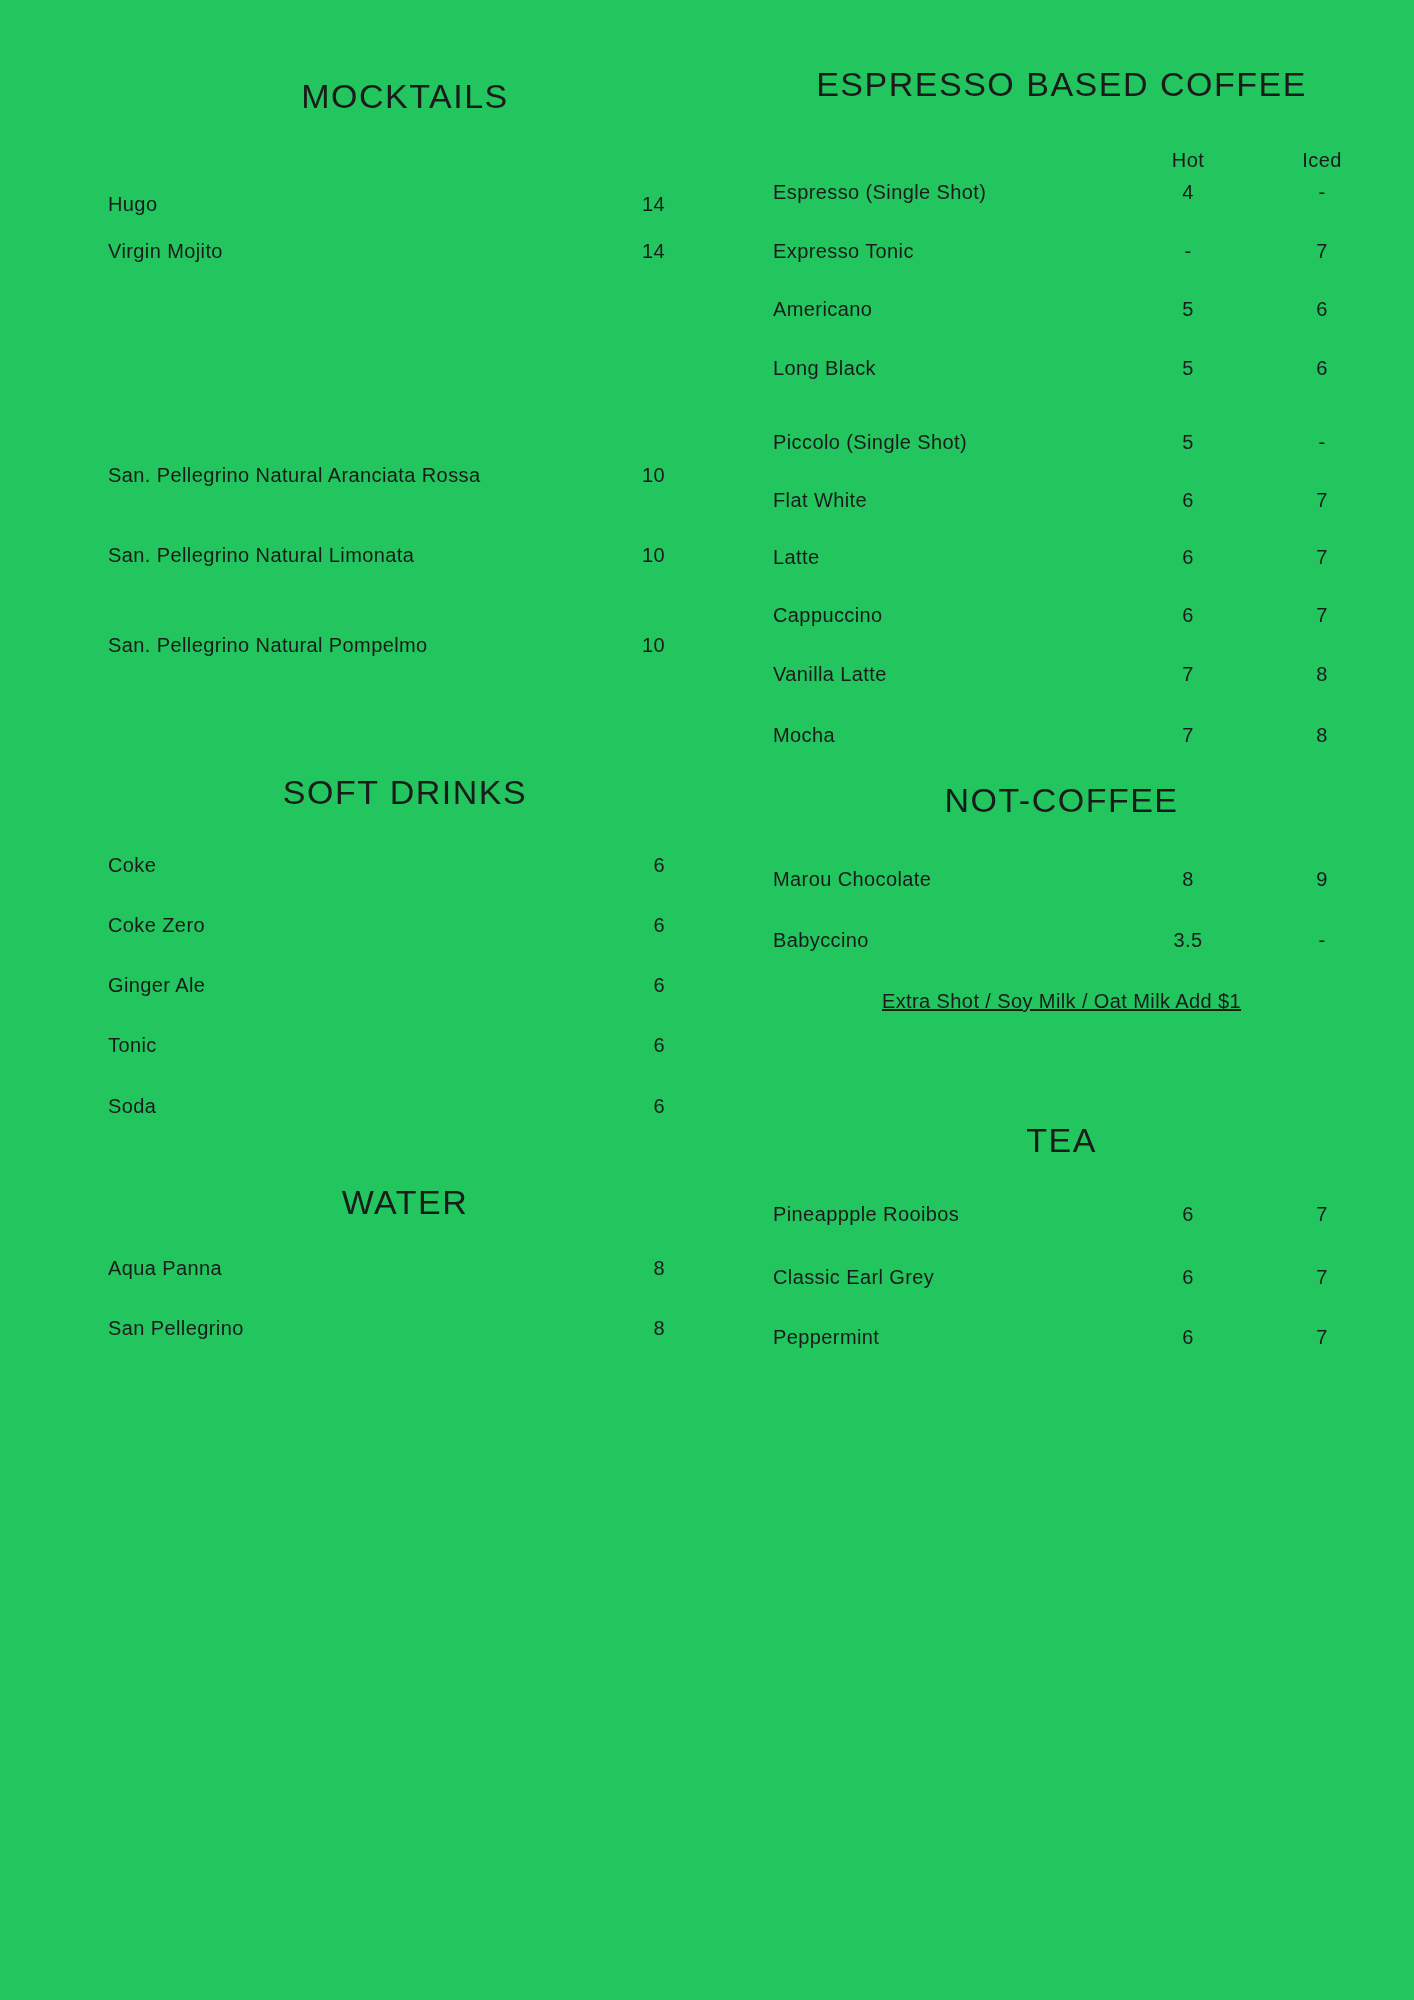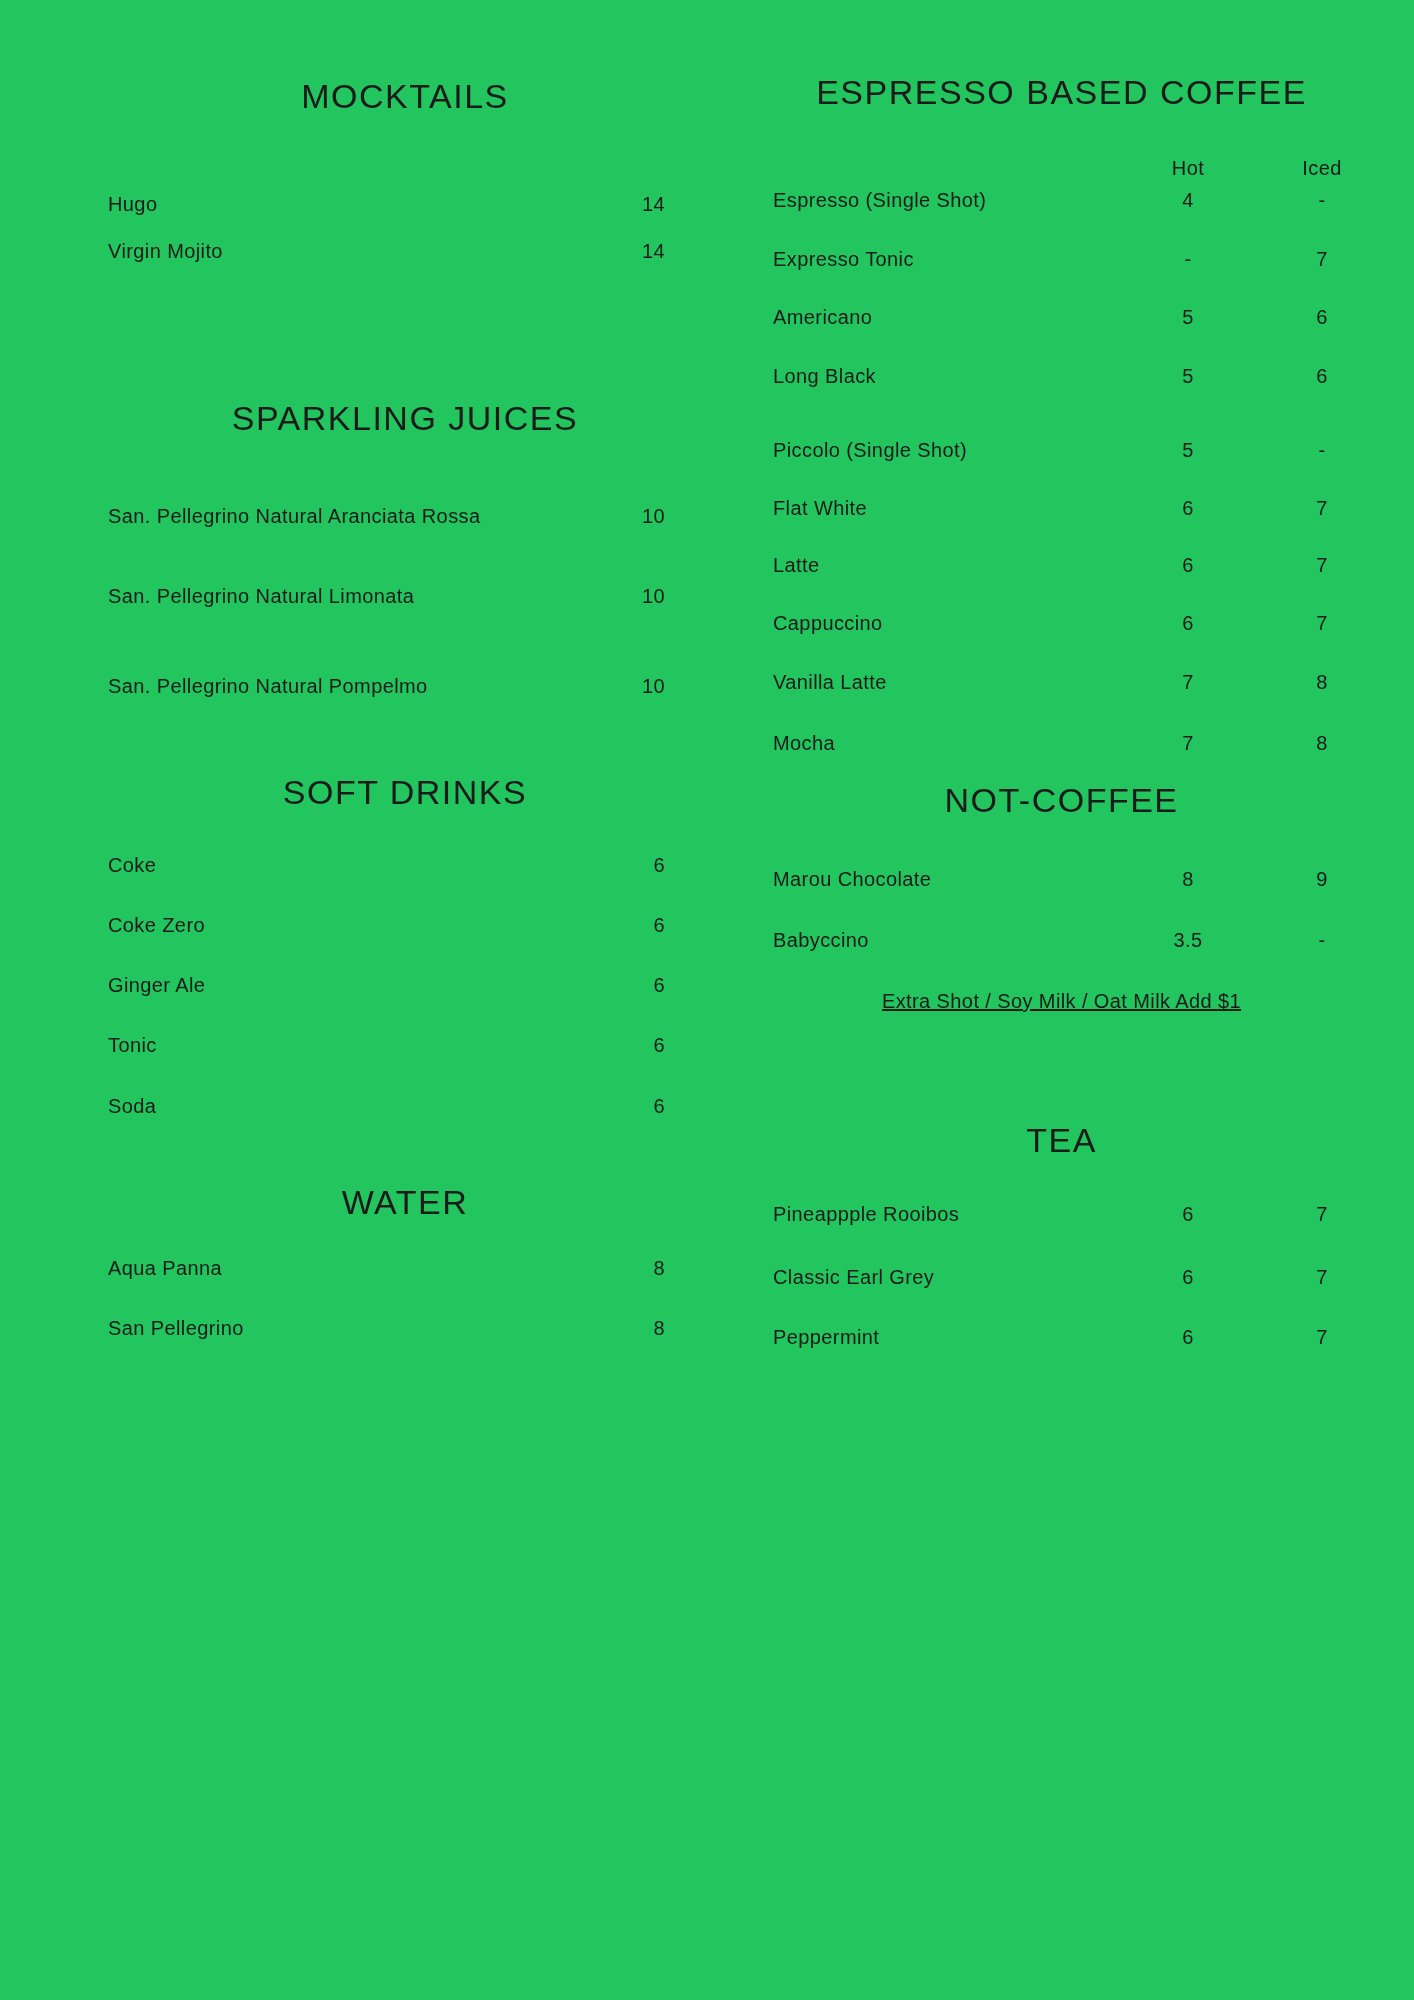--- a/index.html
+++ b/index.html
@@ -44,21 +44,21 @@
     letter-spacing: 0.4px;
     line-height: 26px;
     text-align: center;
     text-decoration: underline;
   }
   
   #sec-mocktails { top: 76px;   left: 85px;  width: 580px; }
   #sec-sparkling { top: 398px;  left: 85px;  width: 580px; }
   #sec-soft      { top: 772px;  left: 85px;  width: 580px; }
   #sec-water     { top: 1182px; left: 85px;  width: 580px; }
-  #sec-espresso  { top: 72px;   left: 773px; width: 577px; }
+  #sec-espresso  { top: 64px;   left: 773px; width: 577px; }
   #sec-notcoffee { top: 780px;  left: 773px; width: 577px; }
   #sec-tea       { top: 1120px; left: 773px; width: 577px; }
 </style>
 </head>
 <body>
 
 <div class="page">
 
   <div class="section" id="sec-mocktails">
     <h2 class="heading left-heading">MOCKTAILS</h2>
@@ -66,21 +66,20 @@
       <span class="name">Hugo</span>
       <span class="price">14</span>
     </div>
     <div class="row left-row" style="margin-top:21px">
       <span class="name">Virgin Mojito</span>
       <span class="price">14</span>
     </div>
   </div>
 
   <div class="section" id="sec-sparkling">
-    <h2 class="heading left-heading">SPARKLING JUICES</h2>
     <div class="row left-row" style="margin-top:64px">
       <span class="name">San. Pellegrino Natural Aranciata Rossa</span>
       <span class="price">10</span>
     </div>
     <div class="row left-row" style="margin-top:54px">
       <span class="name">San. Pellegrino Natural Limonata</span>
       <span class="price">10</span>
     </div>
     <div class="row left-row" style="margin-top:64px">
       <span class="name">San. Pellegrino Natural Pompelmo</span>

